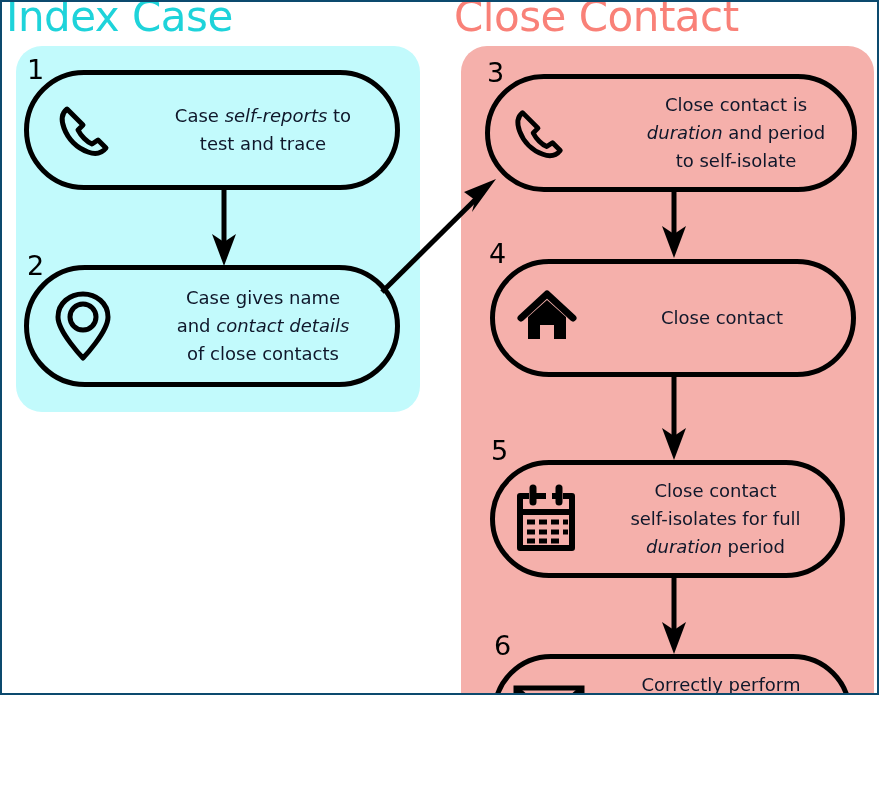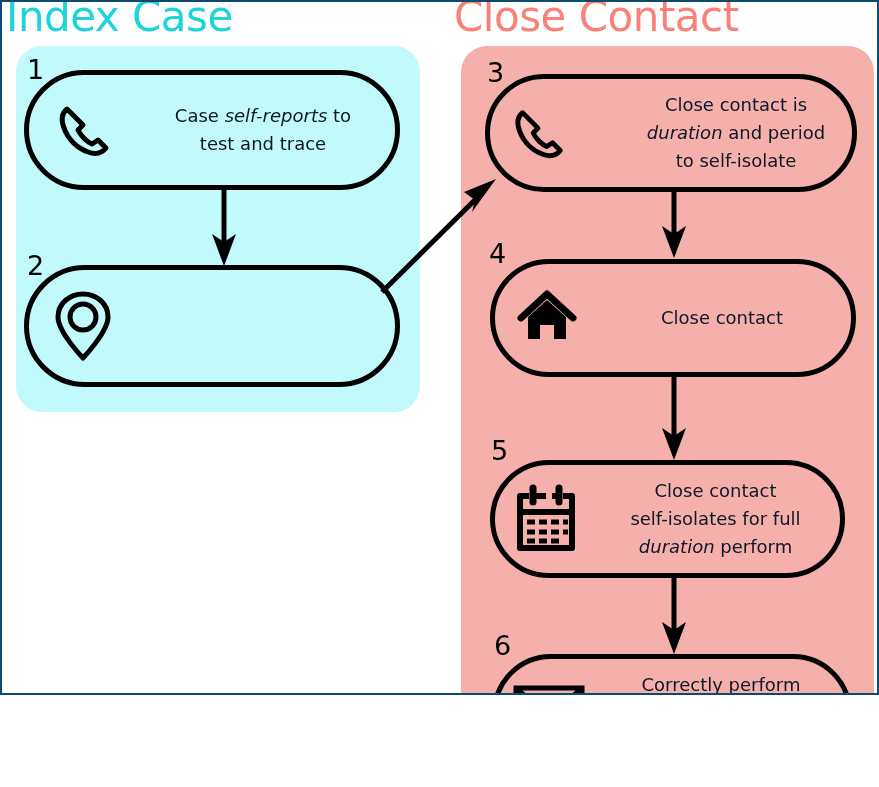--- a/index.html
+++ b/index.html
@@ -83,20 +83,23 @@
   </div>
 
   <div class="step-num" style="left:25px;top:250px;">2</div>
   <div class="capsule" style="left:22px;top:263px;width:376px;height:122px;">
     <div class="cap-icon" style="width:108px;">
       <svg width="66" height="72" viewBox="0 0 66 72">
         <path d="M33 68 C33 68 58 42 58 27 C58 13 46 4 33 4 C20 4 8 13 8 27 C8 42 33 68 33 68 Z" fill="none" stroke="#000" stroke-width="5" stroke-linejoin="round"></path>
         <circle cx="33" cy="27" r="13" fill="none" stroke="#000" stroke-width="5"></circle>
       </svg>
     </div>
+    <div class="cap-text"><span>Case gives name
+and </span><em>contact details</em><span>
+of close contacts</span></div>
   </div>
 
   <div class="step-num" style="left:485px;top:57px;">3</div>
   <div class="capsule" style="left:483px;top:72px;width:372px;height:118px;gap:40px;">
     <div class="cap-icon" style="width:96px;">
       <svg width="62" height="62" viewBox="0 0 64 64">
         <path d="M16 11 C11 15 10 22 13 30 C17 41 26 50 37 54 C45 57 51 55 55 50
                  L47 42 L41 46 C36 44 30 38 27 32 L32 27 Z" fill="none" stroke="#000" stroke-width="5" stroke-linejoin="round" stroke-linecap="round"></path>
       </svg>
     </div>
@@ -137,21 +140,21 @@
           <line x1="39" y1="48" x2="47" y2="48"></line>
             <line x1="51" y1="48" x2="56" y2="48"></line>
           <line x1="15" y1="57" x2="23" y2="57"></line>
             <line x1="27" y1="57" x2="35" y2="57"></line>
           <line x1="39" y1="57" x2="47" y2="57"></line>
         </g>
       </svg>
     </div>
     <div class="cap-text"><span>Close contact
 self-isolates for full
-</span><em>duration</em><span> perform</span></div>
+</span><em>duration</em><span> period</span></div>
   </div>
 
   <div class="step-num" style="left:492px;top:630px;">6</div>
   <div class="capsule" style="left:490px;top:652px;width:360px;height:118px;">
     <div class="cap-icon" style="width:104px;">
       <svg width="74" height="58" viewBox="0 0 74 58">
         <rect x="4" y="4" width="66" height="50" fill="none" stroke="#000" stroke-width="5"></rect>
         <path d="M4 4 L37 33 L70 4" fill="none" stroke="#000" stroke-width="5" stroke-linejoin="round"></path>
         <path d="M4 54 L26 25" fill="none" stroke="#000" stroke-width="5"></path>
         <path d="M70 54 L48 25" fill="none" stroke="#000" stroke-width="5"></path>

